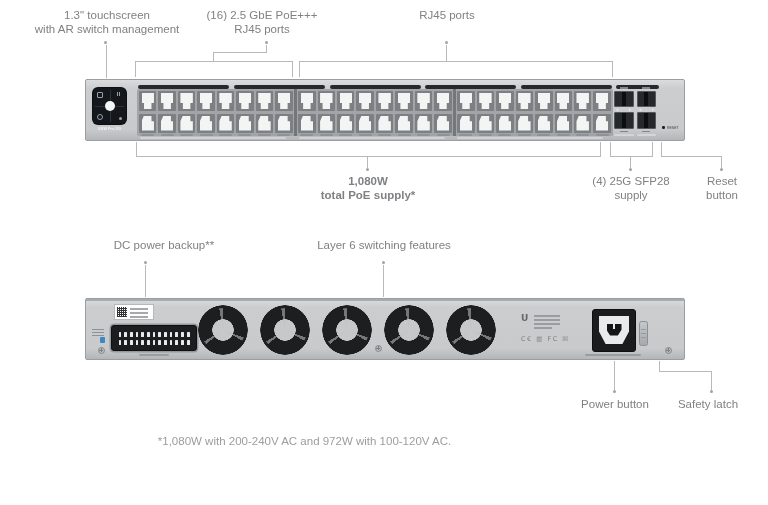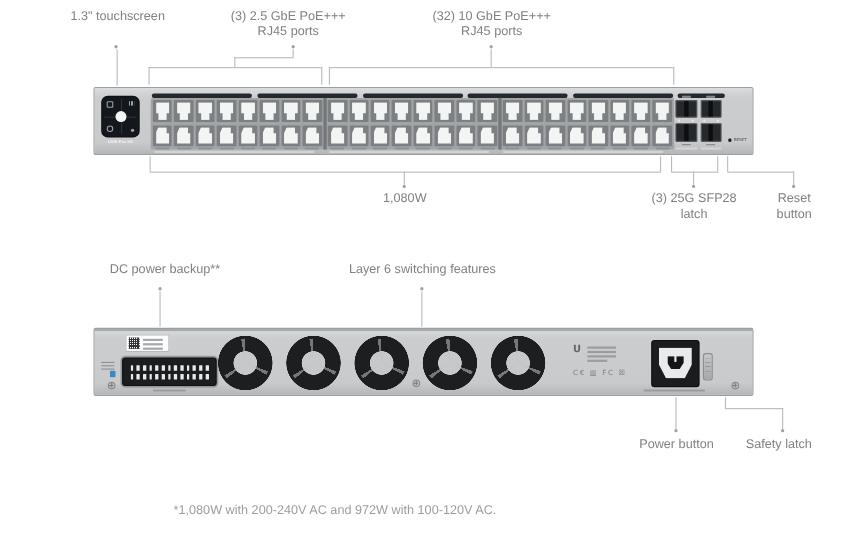--- a/index.html
+++ b/index.html
@@ -115,27 +115,27 @@
   .latch2::before{content:'';position:absolute;left:1px;right:1px;top:4px;height:12px;
           background:repeating-linear-gradient(0deg,#979a9c 0 1px,transparent 1px 4px);}
 </style>
 </head>
 <body>
 
 <div class="canvas">
 
   <div class="lbl" style="left:17px;top:9px;width:180px;">
     <div>1.3" touchscreen</div>
+    <div>with AR switch management</div>
   </div>
   <div class="lbl" style="left:172px;top:9px;width:180px;">
-    <div>(3) 2.5 GbE PoE+++</div>
+    <div>(16) 2.5 GbE PoE+++</div>
     <div>RJ45 ports</div>
   </div>
   <div class="lbl" style="left:357px;top:9px;width:180px;">
-    <div>(32) 10 GbE PoE+++</div>
     <div>RJ45 ports</div>
   </div>
 
   <div class="dot" style="left:104px;top:41px;"></div>
   <div class="vline" style="left:106px;top:45px;height:33px;"></div>
 
   <div class="dot" style="left:265px;top:41px;"></div>
   <div class="vline" style="left:266px;top:45px;height:7px;"></div>
   <div class="hline" style="left:213px;top:52px;width:54px;"></div>
   <div class="vline" style="left:213px;top:52px;height:9px;"></div>
@@ -439,33 +439,34 @@
   <div class="vline" style="left:652px;top:142px;height:14px;"></div>
   <div class="hline" style="left:610px;top:156px;width:43px;"></div>
   <div class="vline" style="left:630px;top:156px;height:12px;"></div>
   <div class="dot" style="left:629px;top:168px;"></div>
 
   <div class="vline" style="left:661px;top:142px;height:14px;"></div>
   <div class="hline" style="left:661px;top:156px;width:61px;"></div>
   <div class="vline" style="left:721px;top:156px;height:12px;"></div>
   <div class="dot" style="left:720px;top:168px;"></div>
 
-  <div class="lbl" style="left:288px;top:175px;width:160px;">
+  <div class="lbl" style="left:288px;top:175px;width:160px;font-weight:bold;">
     <div>1,080W</div>
+    <div>total PoE supply*</div>
   </div>
   <div class="lbl" style="left:561px;top:175px;width:140px;">
-    <div>(3) 25G SFP28</div>
-    <div>latch</div>
+    <div>(4) 25G SFP28</div>
+    <div>supply</div>
   </div>
   <div class="lbl" style="left:672px;top:175px;width:100px;">
     <div>Reset</div>
     <div>button</div>
   </div>
 
-  <div class="lbl" style="left:60px;top:239px;width:180px;">DC power backup**</div>
+  <div class="lbl" style="left:74px;top:239px;width:180px;">DC power backup**</div>
   <div class="lbl" style="left:284px;top:239px;width:200px;">Layer 6 switching features</div>
   <div class="dot" style="left:144px;top:261px;"></div>
   <div class="vline" style="left:145px;top:265px;height:32px;"></div>
   <div class="dot" style="left:382px;top:261px;"></div>
   <div class="vline" style="left:383px;top:265px;height:32px;"></div>
 
   <div class="chassis back">
     <div class="btx" style="left:6px;top:30px;"></div>
     <div class="btx" style="left:6px;top:33px;"></div>
     <div class="btx" style="left:6px;top:36px;"></div>
@@ -540,17 +541,17 @@
   <div class="vline" style="left:614px;top:361px;height:29px;"></div>
   <div class="dot" style="left:613px;top:390px;"></div>
   <div class="vline" style="left:659px;top:361px;height:10px;"></div>
   <div class="hline" style="left:659px;top:371px;width:53px;"></div>
   <div class="vline" style="left:711px;top:371px;height:19px;"></div>
   <div class="dot" style="left:710px;top:390px;"></div>
 
   <div class="lbl" style="left:545px;top:398px;width:140px;">Power button</div>
   <div class="lbl" style="left:638px;top:398px;width:140px;">Safety latch</div>
 
-  <div class="lbl foot" style="left:0;top:457px;width:609px;line-height:14px;">
+  <div class="lbl foot" style="left:0;top:434px;width:609px;line-height:14px;">
     <div>*1,080W with 200-240V AC and 972W with 100-120V AC.</div>
   </div>
 
 </div>
 
 </body></html>

